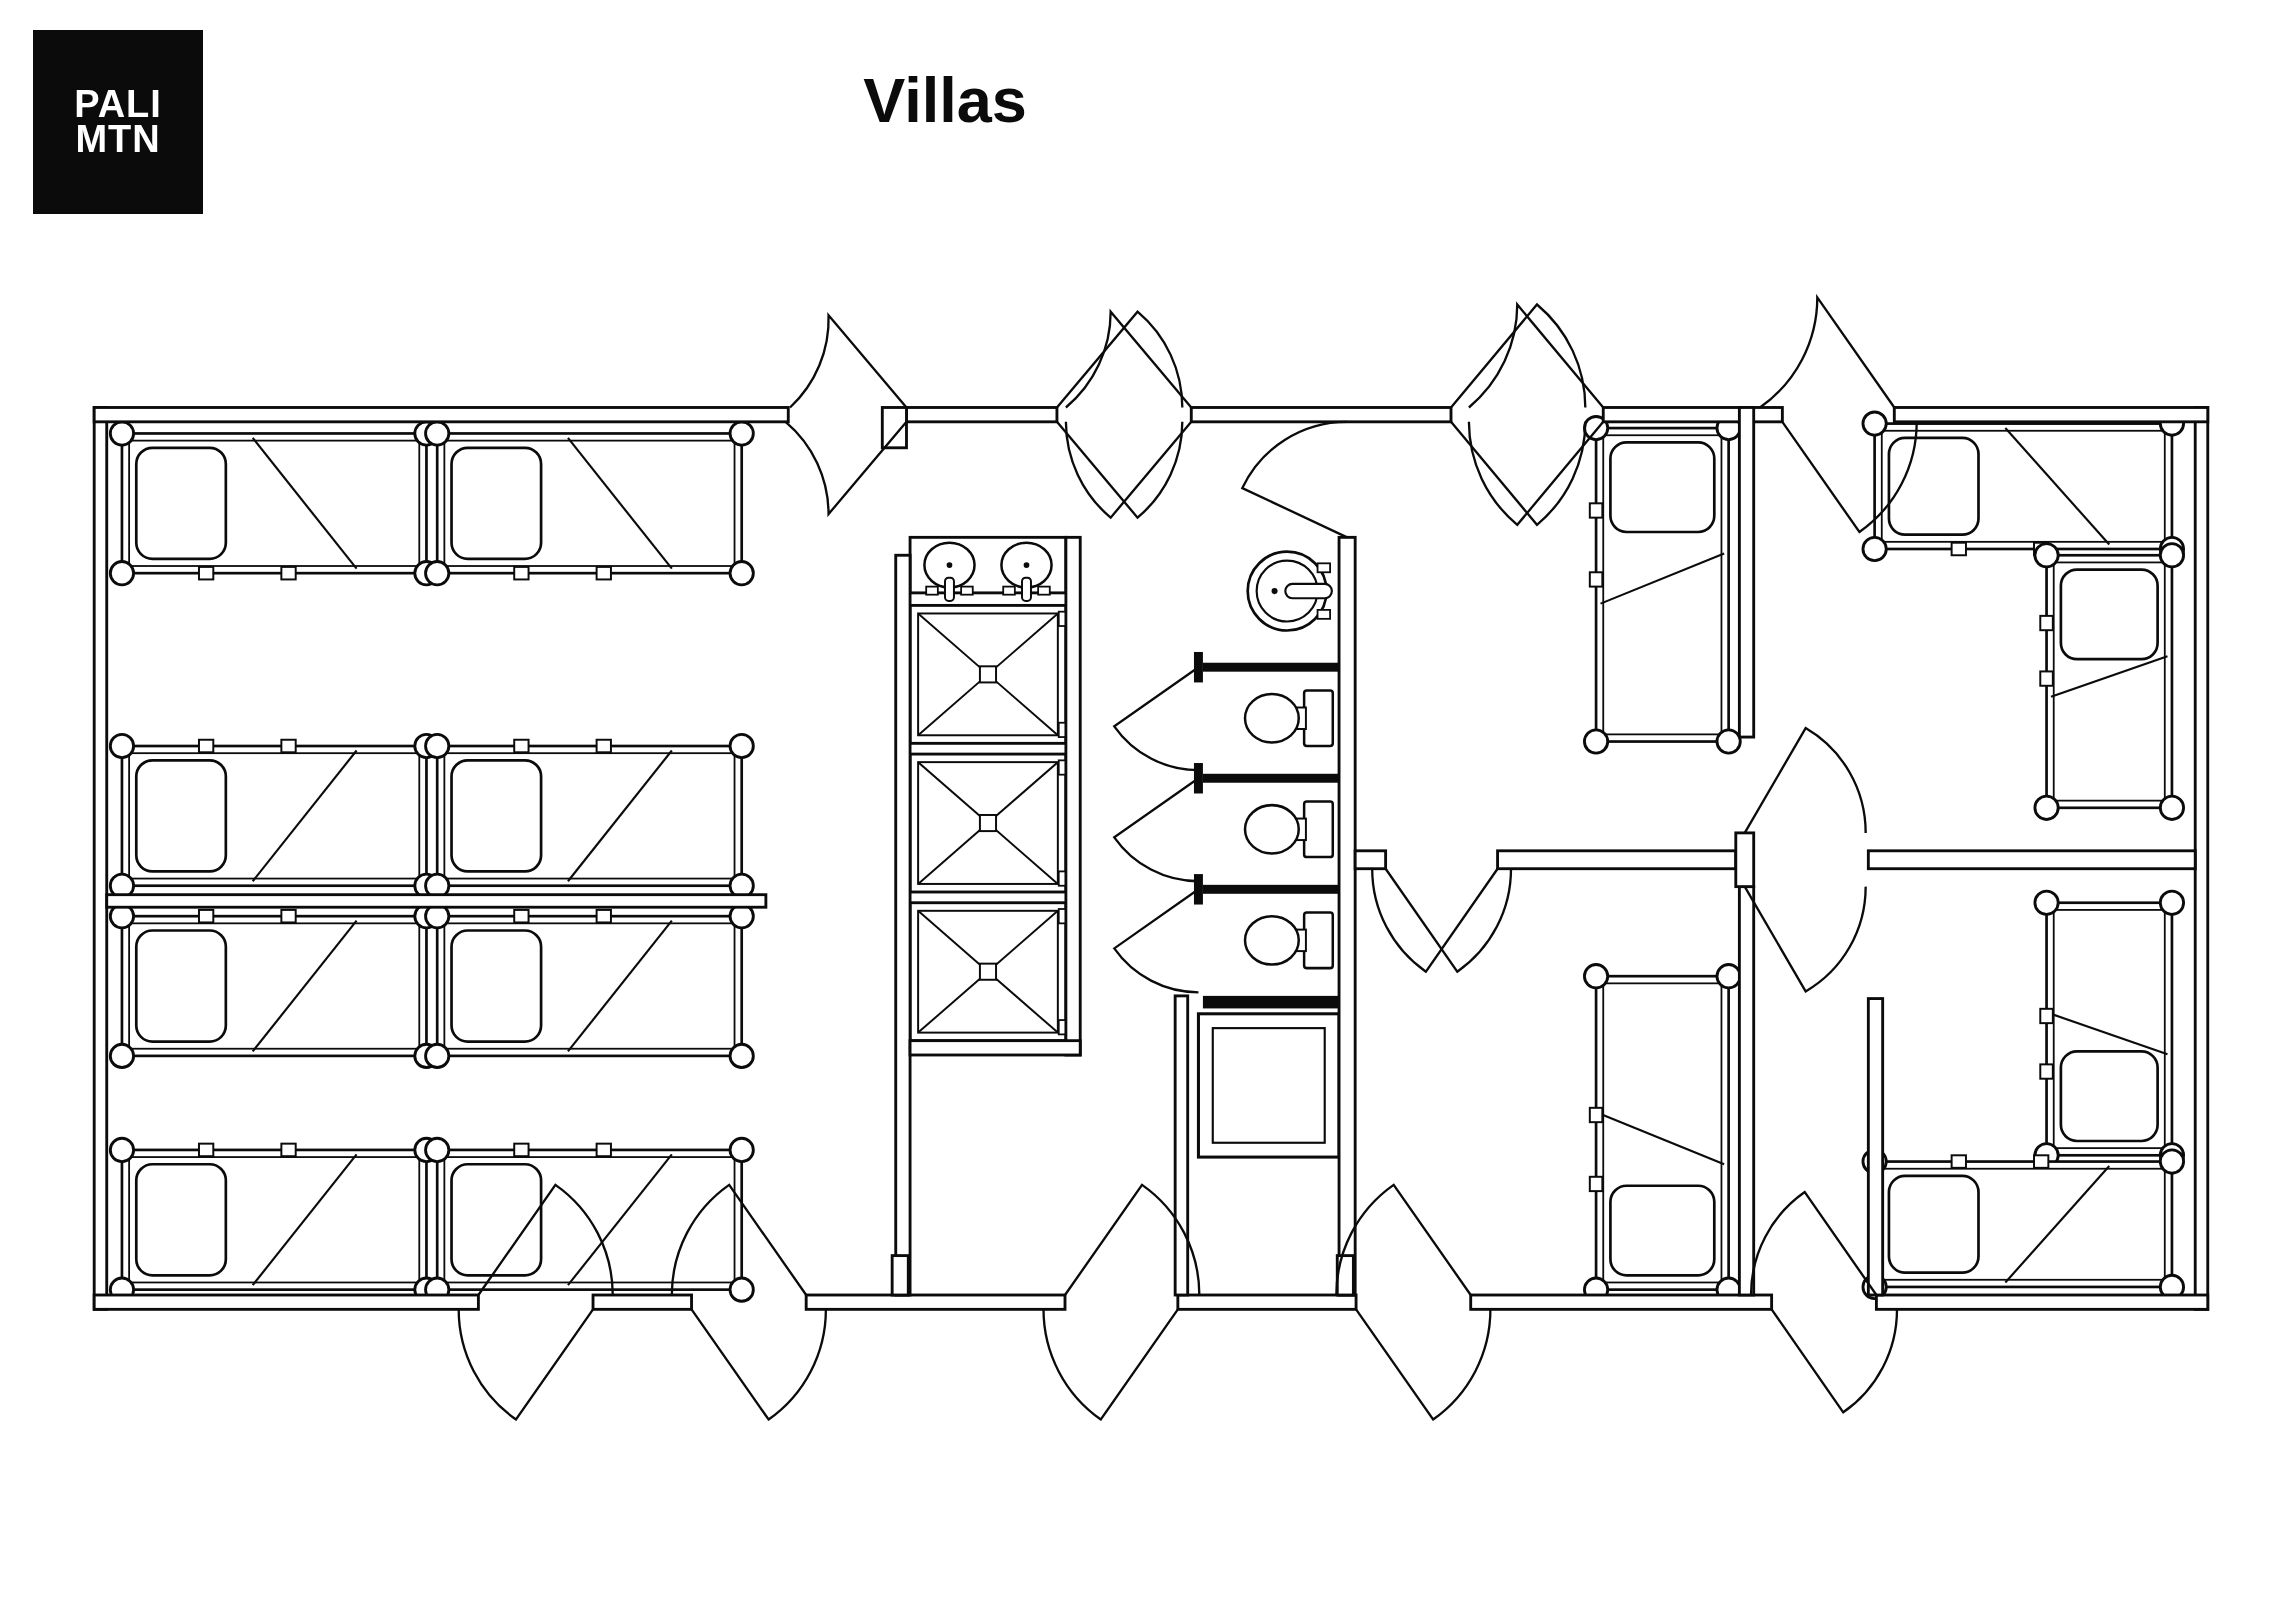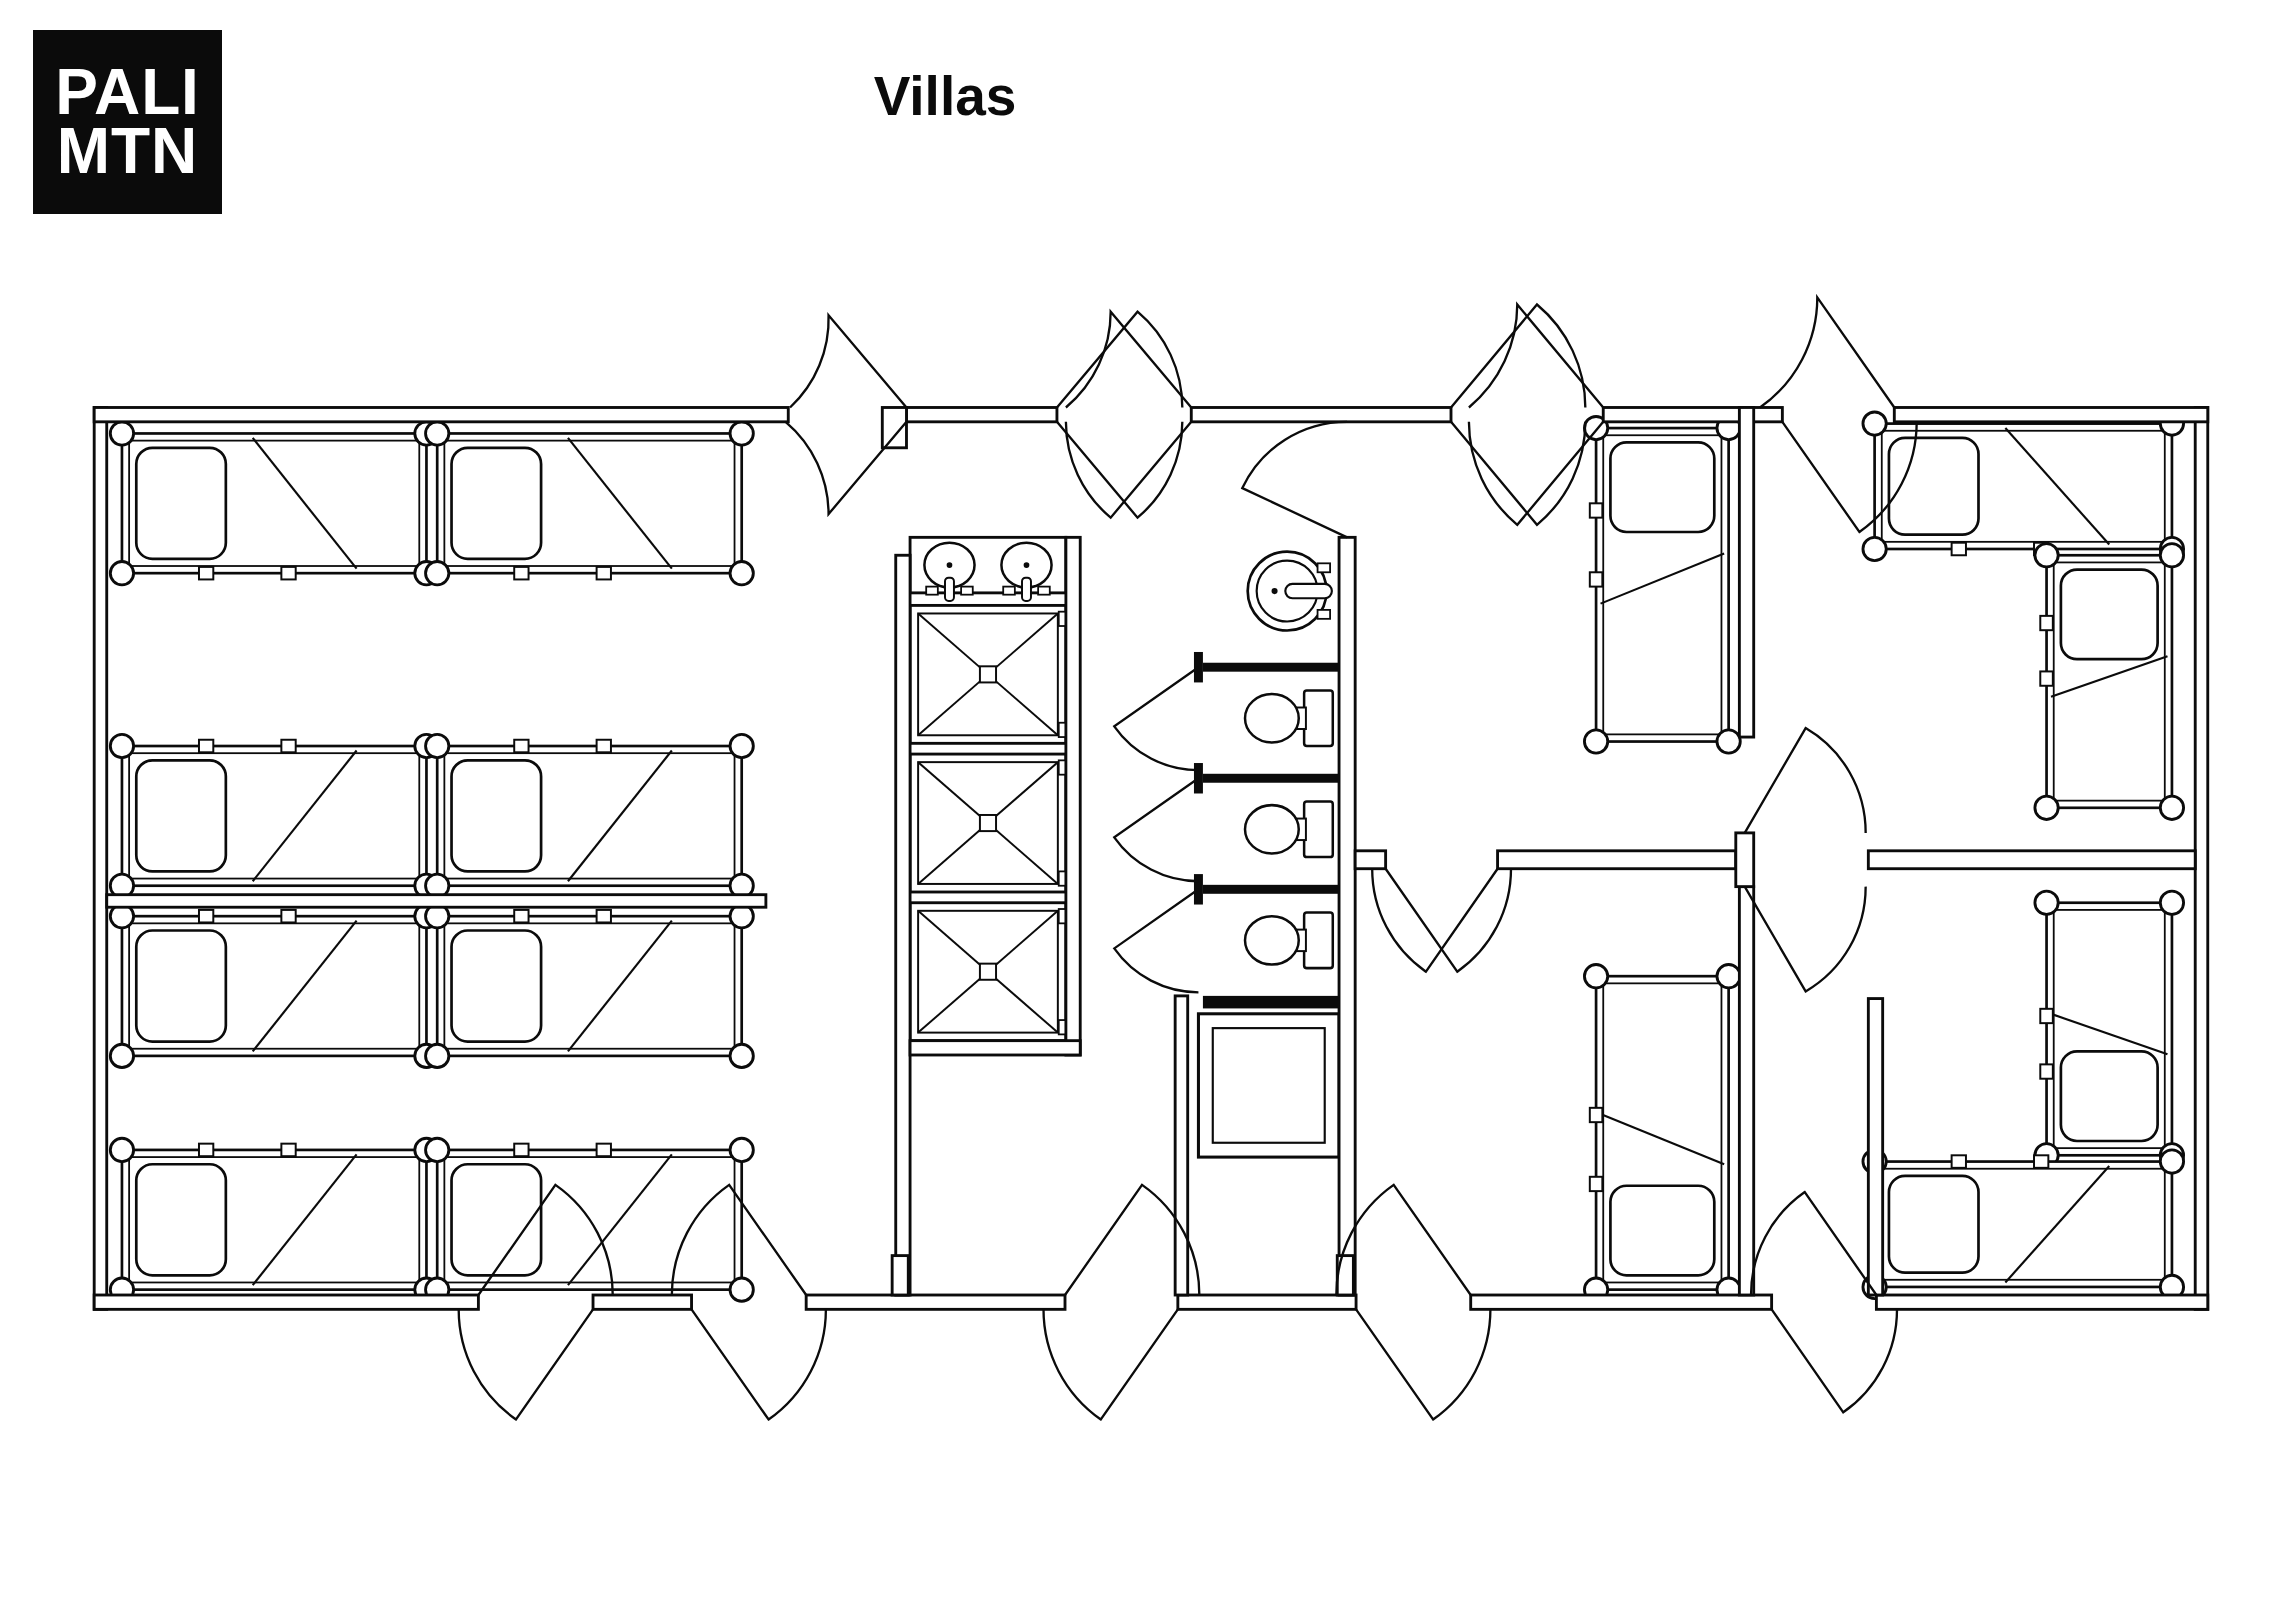--- a/index.html
+++ b/index.html
@@ -1,29 +1,29 @@
 <!DOCTYPE html>
 <html style="font-size:14.3px"><head>
 <meta charset="utf-8">
 <style>
   html,body{margin:0;padding:0;background:#ffffff;}
   body{
     width:2293px;height:1621px;position:relative;overflow:hidden;
     font-family:"Liberation Sans", sans-serif;
   }
   .logo{
-    position:absolute;left:33px;top:29.6px;width:189px;height:184px;
+    position:absolute;left:33px;top:29.6px;width:170px;height:184px;
     background:#0b0b0b;color:#ffffff;
     display:flex;flex-direction:column;align-items:center;justify-content:center;
-    font-weight:bold;font-size:64px;line-height:0.92;letter-spacing:0.9px;
+    font-weight:bold;font-size:38px;line-height:0.92;letter-spacing:0.9px;
     user-select:none;
   }
   .title{
     position:absolute;left:0;top:64px;width:1890px;text-align:center;
-    font-size:55px;font-weight:bold;color:#0b0b0b;
+    font-size:63px;font-weight:bold;color:#0b0b0b;
   }
   .plan{position:absolute;left:0;top:0;width:2293px;height:1621px;}
 </style>
 </head>
 <body>
 
 <div class="logo">
   <span>PALI</span>
   <span>MTN</span>
 </div>

